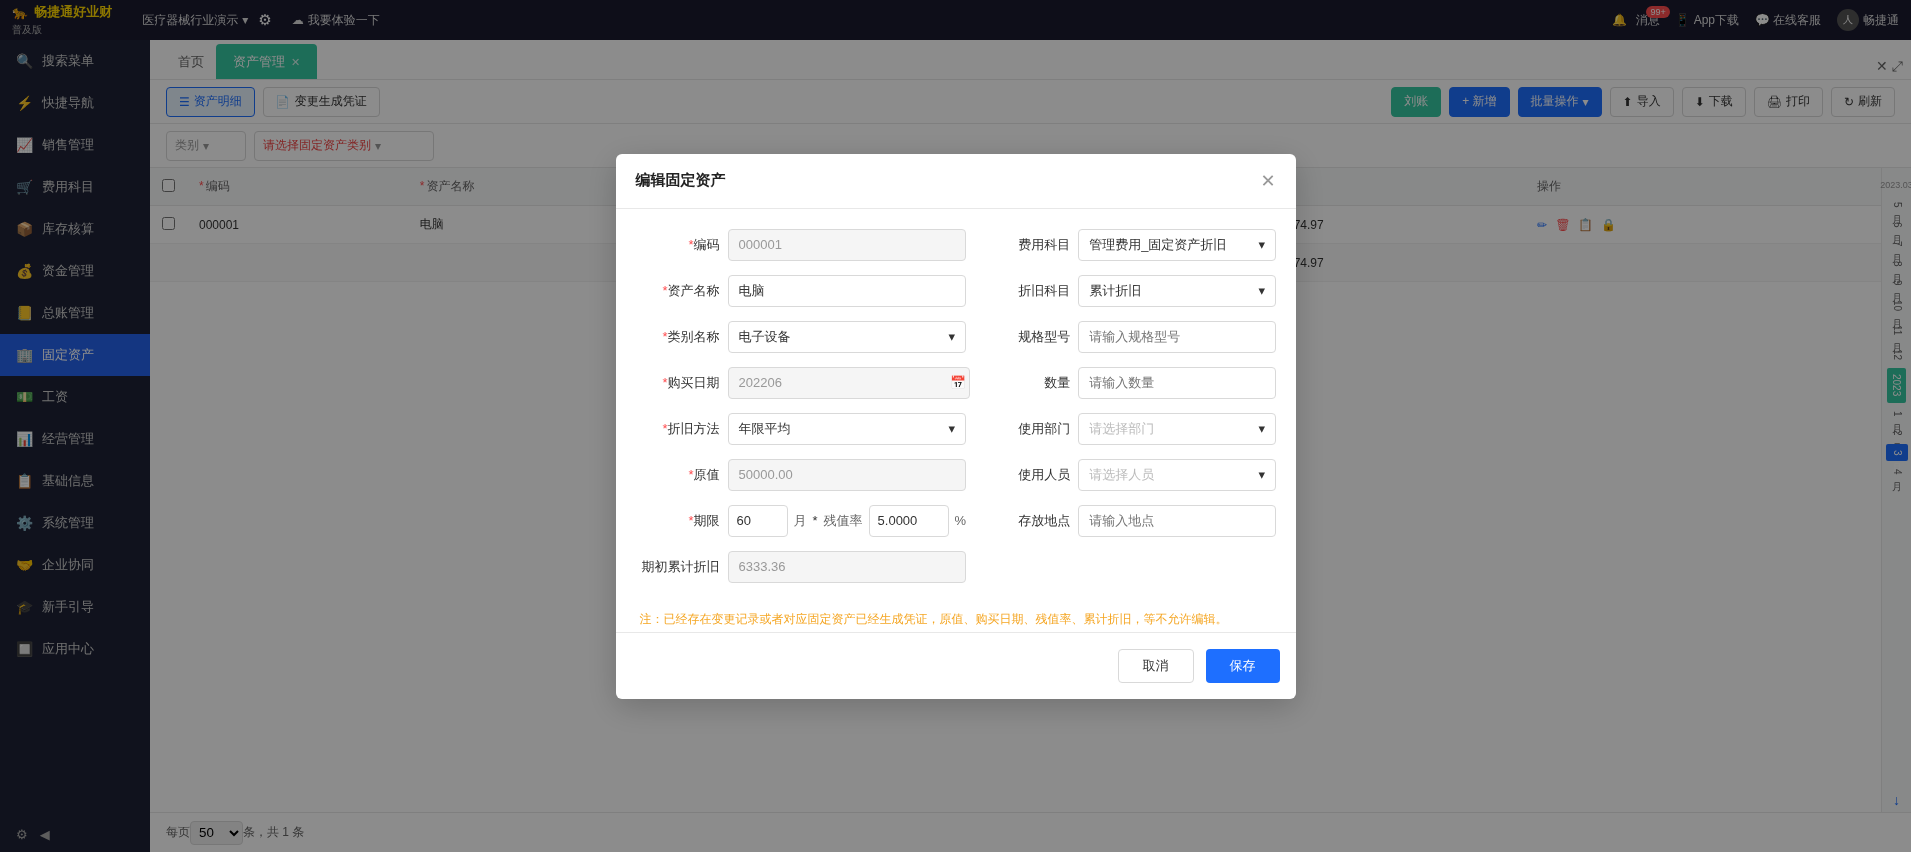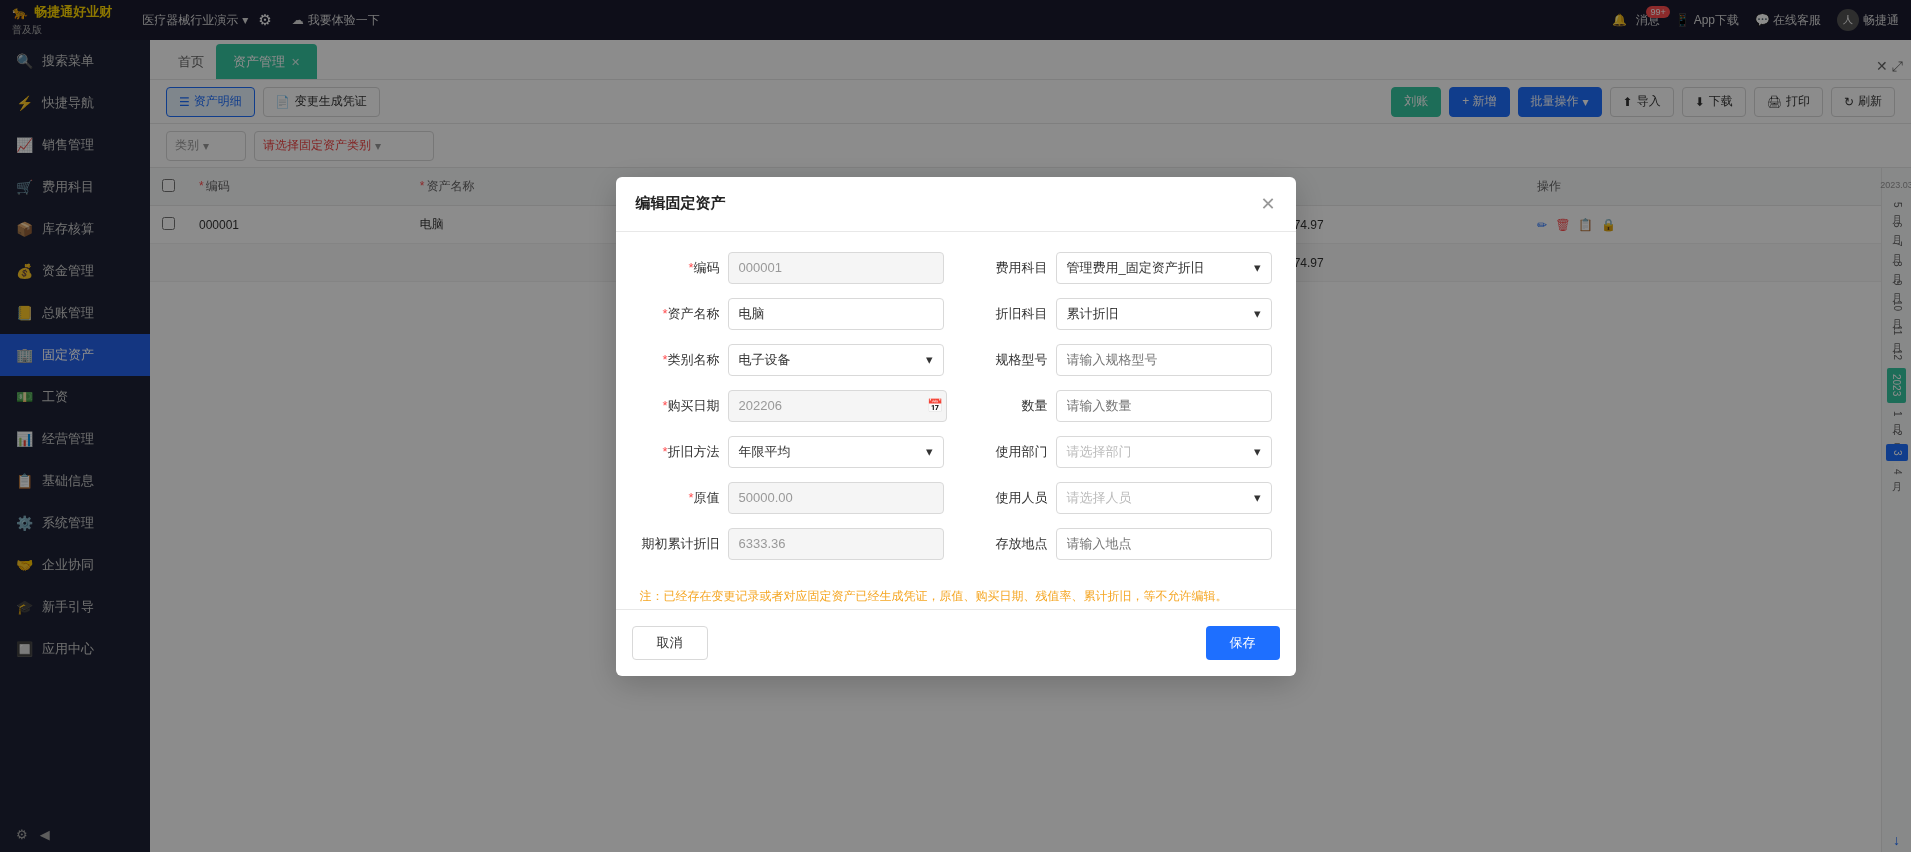--- a/index.html
+++ b/index.html
@@ -78,21 +78,21 @@
     .form-input { flex: 1; height: 32px; border: 1px solid #d9d9d9; border-radius: 4px; padding: 0 10px; font-size: 13px; color: #333; outline: none; background: #fff; }
     .form-input:disabled, .form-input.readonly { background: #f5f5f5; color: #999; }
     .form-input.placeholder { color: #3b82f6; }
     .form-select { flex: 1; height: 32px; border: 1px solid #d9d9d9; border-radius: 4px; padding: 0 10px; font-size: 13px; color: #333; background: #fff; display: flex; align-items: center; justify-content: space-between; cursor: pointer; }
     .form-unit { font-size: 13px; color: #666; white-space: nowrap; }
     .inline-group { display: flex; align-items: center; gap: 6px; flex: 1; }
     .inline-input { height: 32px; border: 1px solid #d9d9d9; border-radius: 4px; padding: 0 8px; font-size: 13px; color: #333; }
     .w60 { width: 60px; }
     .w80 { width: 80px; }
     .dialog-footer-note { padding: 8px 24px 4px; font-size: 12px; color: #f5a623; }
-    .dialog-footer { display: flex; align-items: center; justify-content: space-between; gap: 12px; padding: 16px; border-top: 1px solid #e8e8e8; }
+    .dialog-footer { display: flex; align-items: center; justify-content: flex-end; gap: 12px; padding: 16px; border-top: 1px solid #e8e8e8; }
     .btn-cancel { height: 34px; padding: 0 24px; border: 1px solid #d9d9d9; background: #fff; border-radius: 4px; cursor: pointer; font-size: 13px; color: #333; }
     .btn-save { height: 34px; padding: 0 24px; border: none; background: #1e6fff; border-radius: 4px; cursor: pointer; font-size: 13px; color: #fff; }
 
     
     .right-panel { width: 30px; background: #f8f9fa; border-left: 1px solid #e8e8e8; display: flex; flex-direction: column; align-items: center; padding-top: 8px; font-size: 10px; color: #666; gap: 2px; }
     .cal-item { writing-mode: vertical-lr; padding: 6px 4px; cursor: pointer; }
     .cal-item.highlight { background: #36c6a0; color: #fff; border-radius: 2px; }
     .cal-item.active-month { background: #1e6fff; color: #fff; border-radius: 2px; }
 
     .top-logo-area { display: flex; flex-direction: column; }
@@ -332,20 +332,29 @@
         <div class="cal-item">12月</div>
         <div class="cal-item highlight">2023</div>
         <div class="cal-item">1月</div>
         <div class="cal-item">2月</div>
         <div class="cal-item active-month">3月</div>
         <div class="cal-item">4月</div>
         <div style="margin-top:auto;padding-bottom:4px;color:#1e6fff;font-size:14px;cursor:pointer;">↓</div>
       </div>
     </div>
 
+    <div class="pagination">
+      <span>每页</span>
+      <select>
+        <option>50</option>
+        <option>100</option>
+        <option>200</option>
+      </select>
+      <span>条，共 1 条</span>
+    </div>
   </div>
 </div>
 
 <div class="overlay">
   <div class="dialog">
     <div class="dialog-header">
       <span class="dialog-title">编辑固定资产</span>
       <span class="dialog-close">✕</span>
     </div>
     <div class="dialog-body">
@@ -395,20 +404,33 @@
             </div>
           </div>
 
           <div class="form-row">
             <span class="form-label">
               <span class="req">*</span><span>原值</span>
             </span>
             <input class="form-input readonly" type="text" readonly="" value="50000.00" style="">
           </div>
 
+          <div class="form-row">
+            <span class="form-label">
+              <span class="req">*</span><span>期限</span>
+            </span>
+            <div class="inline-group">
+              <input class="inline-input w60 readonly" type="text" readonly="" value="60" style="">
+              <span class="form-unit">月</span>
+              <span class="req">*</span>
+              <span class="form-unit">残值率</span>
+              <input class="inline-input w80 readonly" type="text" readonly="" value="5.0000" style="">
+              <span class="form-unit">%</span>
+            </div>
+          </div>
 
           <div class="form-row">
             <span class="form-label">
               <span>期初累计折旧</span>
             </span>
             <input class="form-input readonly" type="text" readonly="" value="6333.36" style="">
           </div>
 
         </div>
 

